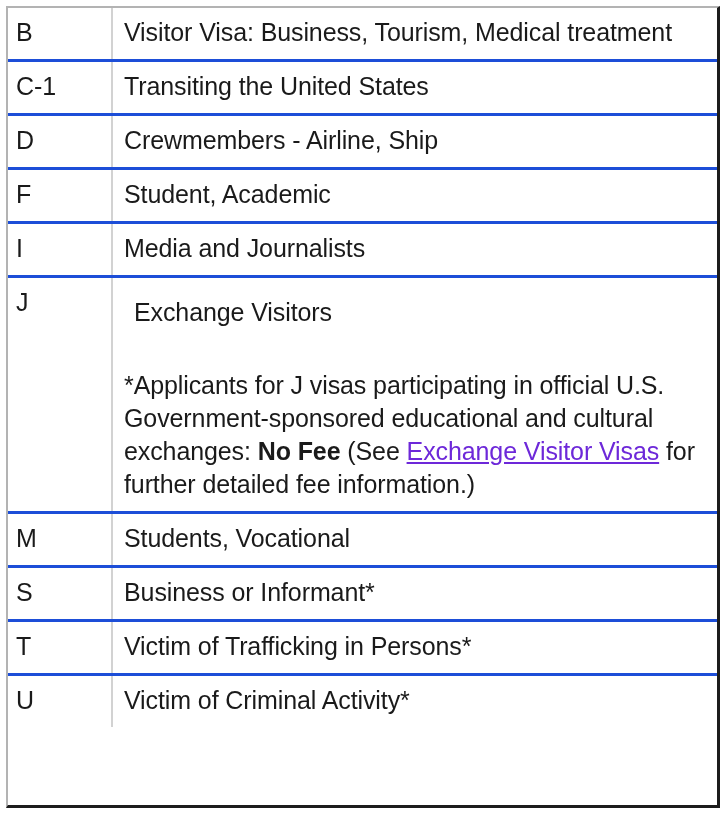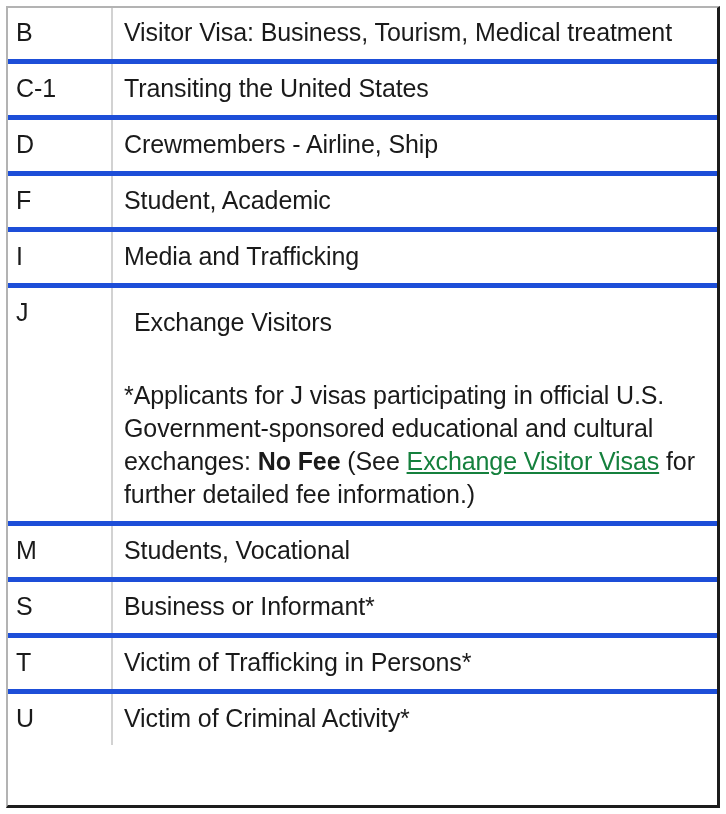--- a/index.html
+++ b/index.html
@@ -34,21 +34,21 @@
   table.visa-table {
     width: 100%;
     border-collapse: collapse;
     table-layout: fixed;
     background: #ffffff;
   }
 
   table.visa-table col.col-code { width: 104px; }
 
   table.visa-table tr.visa-row > td {
-    border-top: 5px solid #1d4ed8;
+    border-top: 3px solid #1d4ed8;
     vertical-align: top;
     color: #1a1a1a;
     font-size: 25px;
     line-height: 1.32;
     letter-spacing: -0.1px;
     font-stretch: condensed;
   }
   table.visa-table tr.visa-row:first-child > td {
     border-top: none;
   }
@@ -65,21 +65,21 @@
 
   
   .desc-line { margin: 10px; }
   .desc-note { margin: 40px 0 0 0; }
 
   .fee-bold {
     font-weight: bold;
   }
 
   .visa-link {
-    color: #15803d;
+    color: #6d28d9;
     text-decoration: underline;
     cursor: pointer;
   }
 </style>
 </head>
 <body>
 
 <div class="table-frame">
   <table class="visa-table">
     <colgroup>
@@ -103,21 +103,21 @@
         <td class="cell-desc">Crewmembers - Airline, Ship</td>
       </tr>
 
       <tr class="visa-row">
         <td class="cell-code">F</td>
         <td class="cell-desc">Student, Academic</td>
       </tr>
 
       <tr class="visa-row">
         <td class="cell-code">I</td>
-        <td class="cell-desc">Media and Trafficking</td>
+        <td class="cell-desc">Media and Journalists</td>
       </tr>
 
       <tr class="visa-row">
         <td class="cell-code">J</td>
         <td class="cell-desc">
           <p class="desc-line">Exchange Visitors</p>
           <p class="desc-note"><span>*Applicants for J visas participating in official U.S. Government-sponsored educational and cultural exchanges: </span><span class="fee-bold">No Fee</span><span> (See </span><a class="visa-link">Exchange Visitor Visas</a><span> for further detailed fee information.)</span></p>
         </td>
       </tr>
 

